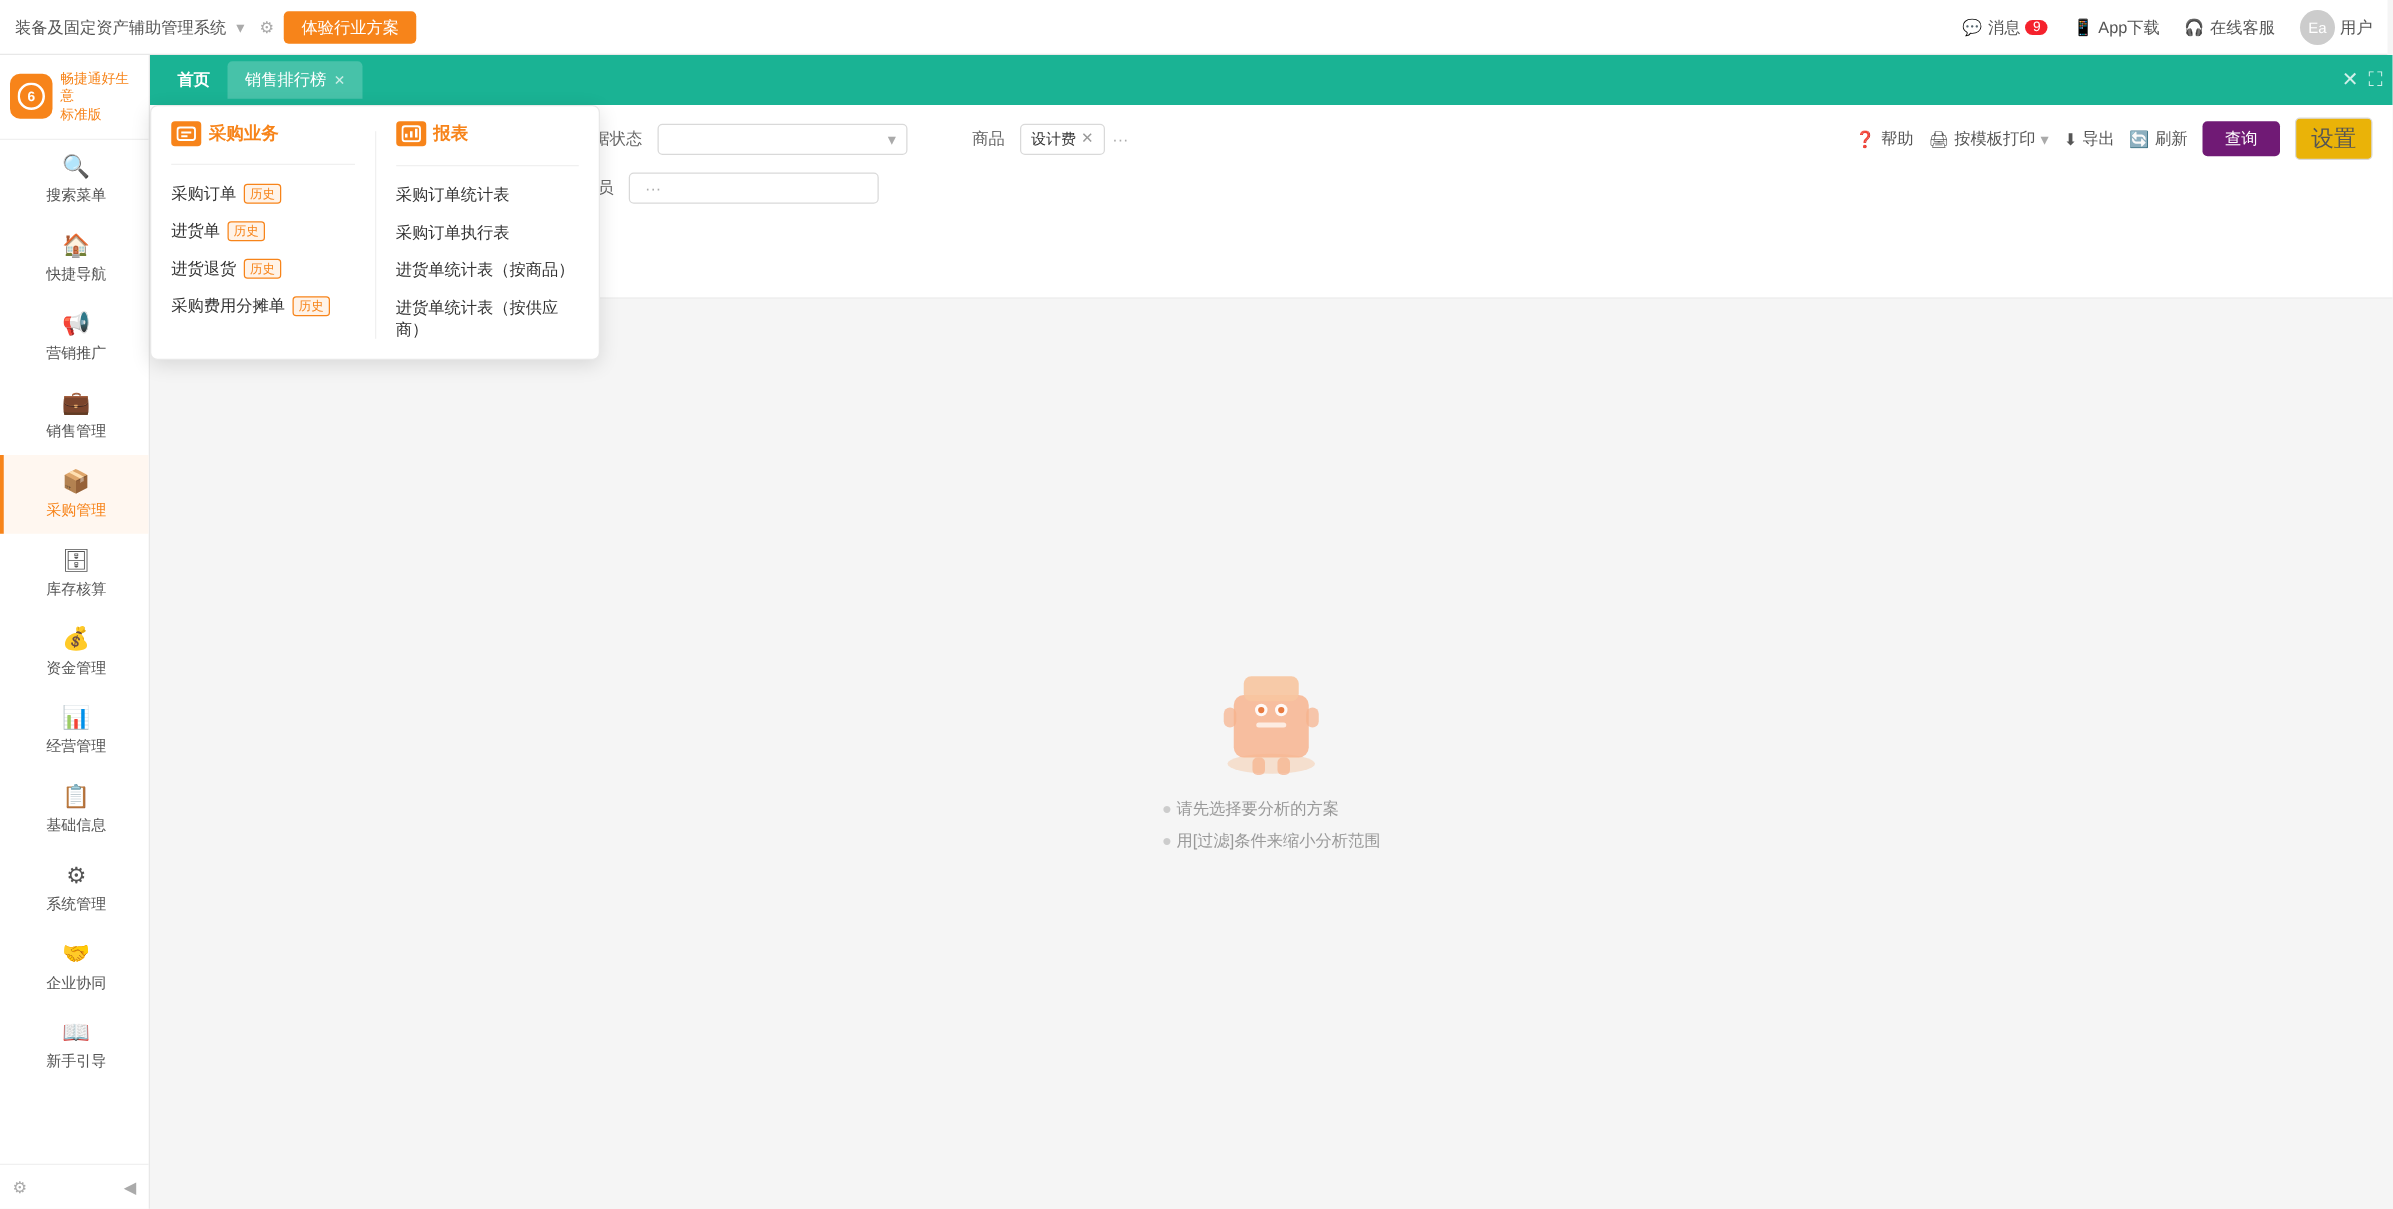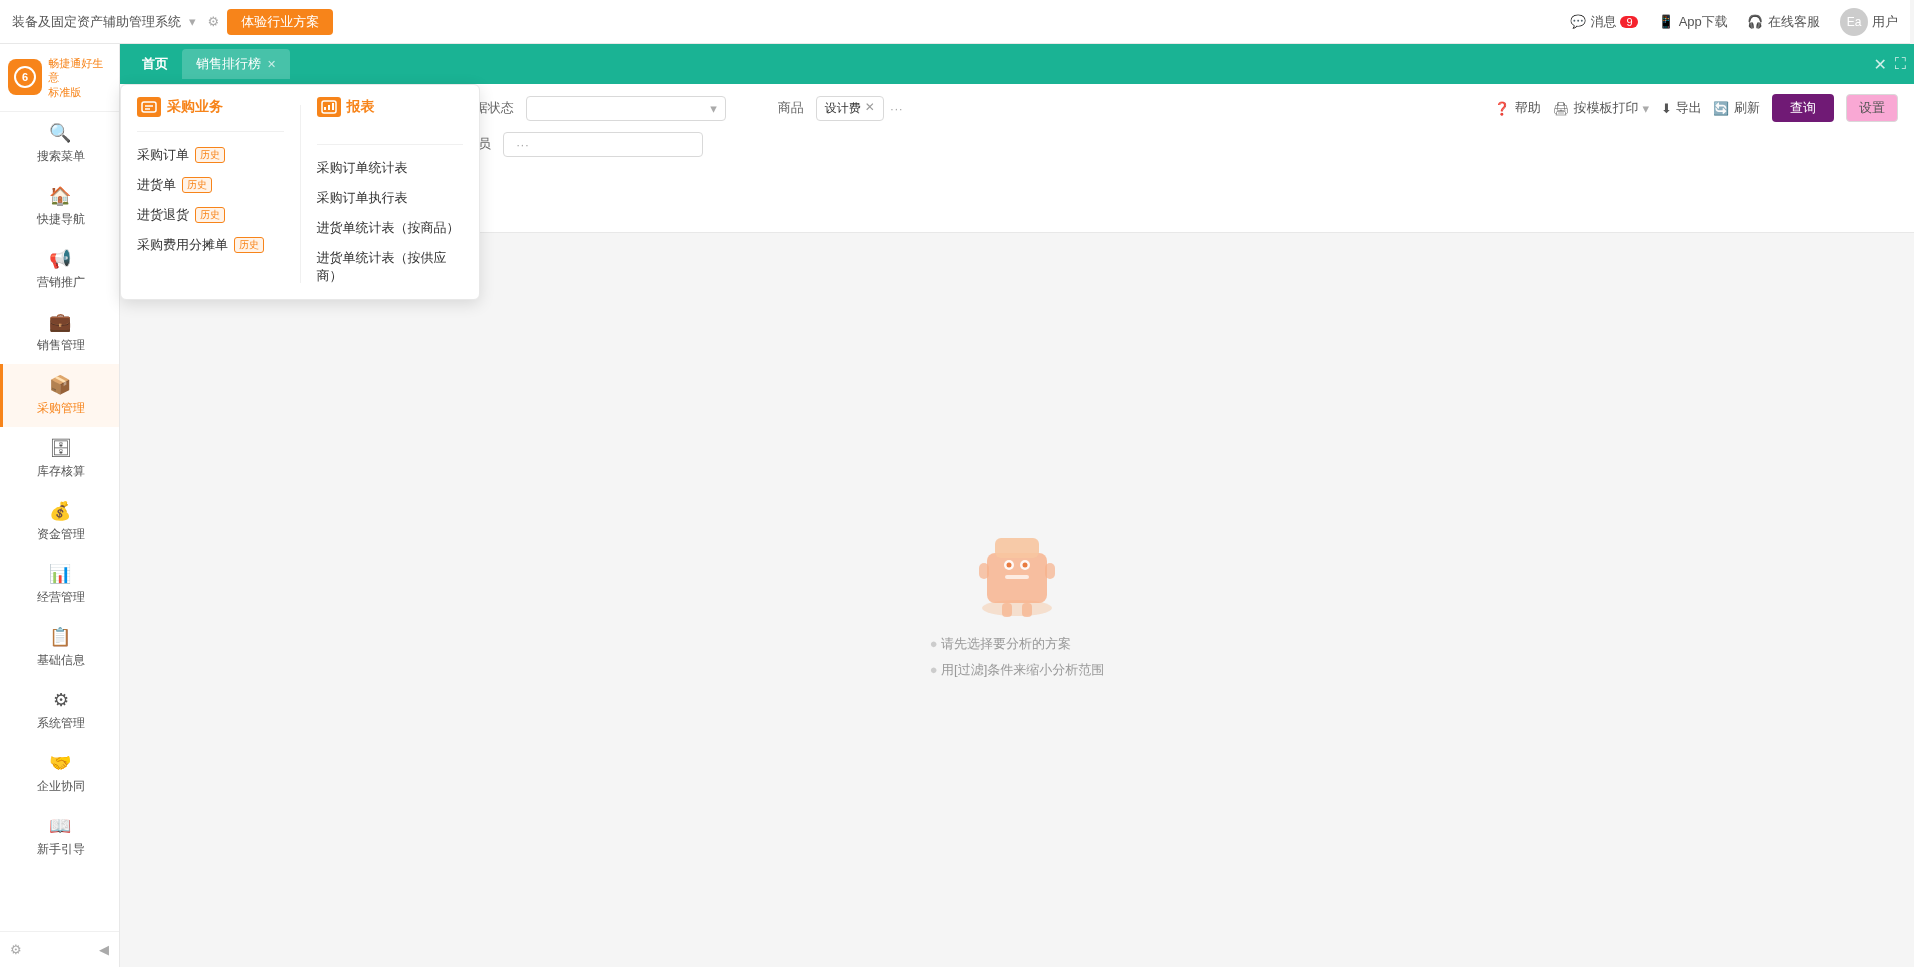--- a/index.html
+++ b/index.html
@@ -259,27 +259,27 @@
     .btn-query {
       background: #701a75;
       color: #fff;
       border: none;
       border-radius: 4px;
       padding: 5px 18px;
       cursor: pointer;
       font-size: 13px;
     }
     .btn-setting {
-      background: #f9a8d4;
+      background: #eab308;
       color: #555;
       border: 1px solid #d9d9d9;
       border-radius: 4px;
       padding: 4px 12px;
       cursor: pointer;
-      font-size: 13px;
+      font-size: 18px;
     }
 
     
     .content-area {
       flex: 1;
       display: flex;
       align-items: center;
       justify-content: center;
       background: #f5f5f5;
       flex-direction: column;
@@ -357,21 +357,21 @@
       padding: 0 4px;
       font-size: 10px;
     }
     .dropdown-col-right-title {
       display: flex;
       align-items: center;
       gap: 6px;
       color: #f7841a;
       font-size: 14px;
       font-weight: bold;
-      margin-bottom: 23px;
+      margin-bottom: 11px;
       padding-bottom: 4px;
     }
     .select-wrapper {
       display: flex;
       align-items: center;
       border: 1px solid #d9d9d9;
       border-radius: 4px;
       padding: 4px 8px;
       gap: 4px;
       min-width: 160px;

